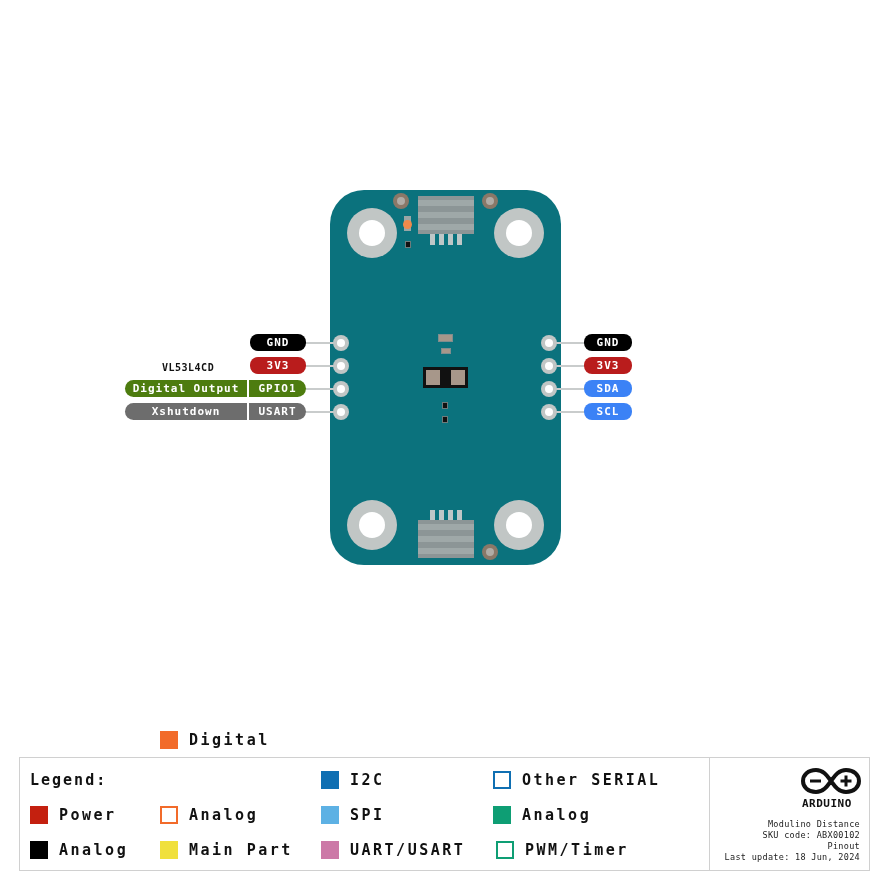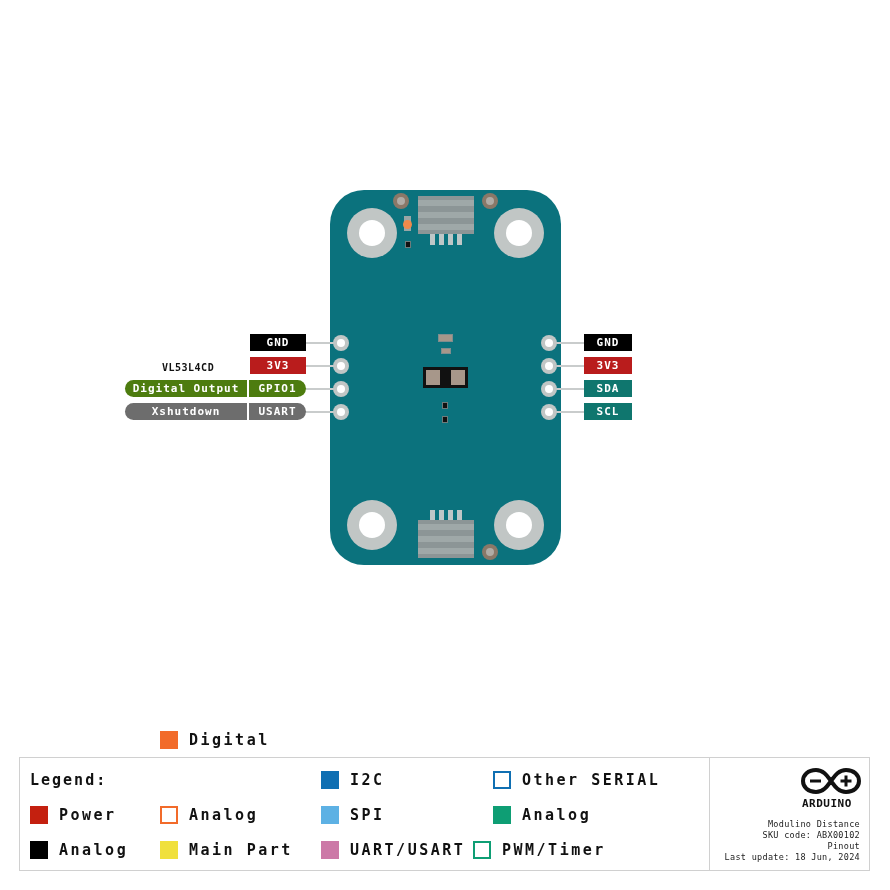--- a/index.html
+++ b/index.html
@@ -27,28 +27,28 @@
   .sensor .pad { position:absolute; top:3px; width:14px; height:15px; background:#a7978a; }
 
   .pin-hole { width:16px; height:16px; border-radius:50%; background:#c1c6c5; }
   .pin-hole::after { content:""; position:absolute; left:4px; top:4px; width:8px; height:8px;
                      border-radius:50%; background:#ffffff; }
   .lead { height:2px; background:#c9cccc; }
 
   
   .pill { height:17px; line-height:17px; font-size:11px; font-weight:bold; color:#ffffff;
           text-align:center; letter-spacing:1px; box-sizing:border-box; }
-  .pill.round-both { border-radius:0; }
+  .pill.round-both { border-radius:8px; }
   .pill.round-left { border-radius:9px 0 0 9px; }
   .pill.round-right { border-radius:0 9px 9px 0; }
   .c-ground { background:#000000; }
   .c-power { background:#b91c1c; }
   .c-digital { background:#4d7c0f; }
   .c-gray { background:#6d6d6d; }
-  .c-i2c { background:#0f766e; }
+  .c-i2c { background:#3b82f6; }
   .part-label { font-size:10px; font-weight:bold; color:#111; letter-spacing:0.5px; }
 
   
   .legend { left:19px; top:757px; width:851px; height:114px; border:1px solid #d0d0d0;
             box-sizing:border-box; background:#fff; }
   .legend-divider { left:709px; top:757px; width:1px; height:114px; background:#d0d0d0; }
   .legend-title { font-size:15px; font-weight:bold; letter-spacing:2px; color:#111; }
   .legend-item { height:20px; display:flex; align-items:center; }
   .swatch { width:18px; height:18px; box-sizing:border-box; margin-right:11px; }
   .legend-text { font-size:15px; font-weight:bold; letter-spacing:2.5px; color:#111; }
@@ -178,21 +178,21 @@
 </div>
 
 <div class="abs legend-item" style="left:493px;top:770px;">
   <div class="swatch" style="border:2px solid #0f6fb2;"></div>
   <span class="legend-text">Other SERIAL</span>
 </div>
 <div class="abs legend-item" style="left:493px;top:805px;">
   <div class="swatch" style="background:#0e9e74;"></div>
   <span class="legend-text">Analog</span>
 </div>
-<div class="abs legend-item" style="left:473px;top:840px;align-items:center;">
+<div class="abs legend-item" style="left:496px;top:840px;align-items:center;">
   <div class="swatch" style="border:2px solid #0e9e74;"></div>
   <span class="legend-text">PWM/Timer</span>
 </div>
 
 <svg class="abs" style="left:800px;top:766px;" width="62" height="30" viewBox="0 0 62 30">
   <path d="M16 4 C8 4 3 9 3 15 C3 21 8 26 16 26 C24 26 28 19 31 15 C34 11 38 4 46 4 C54 4 59 9 59 15 C59 21 54 26 46 26 C38 26 34 19 31 15 C28 11 24 4 16 4 Z" fill="none" stroke="#111" stroke-width="4"></path>
   <rect x="10" y="13.5" width="11" height="3" fill="#111"></rect>
   <rect x="40.5" y="13.5" width="11" height="3" fill="#111"></rect>
   <rect x="44.5" y="9.5" width="3" height="11" fill="#111"></rect>
 </svg>

